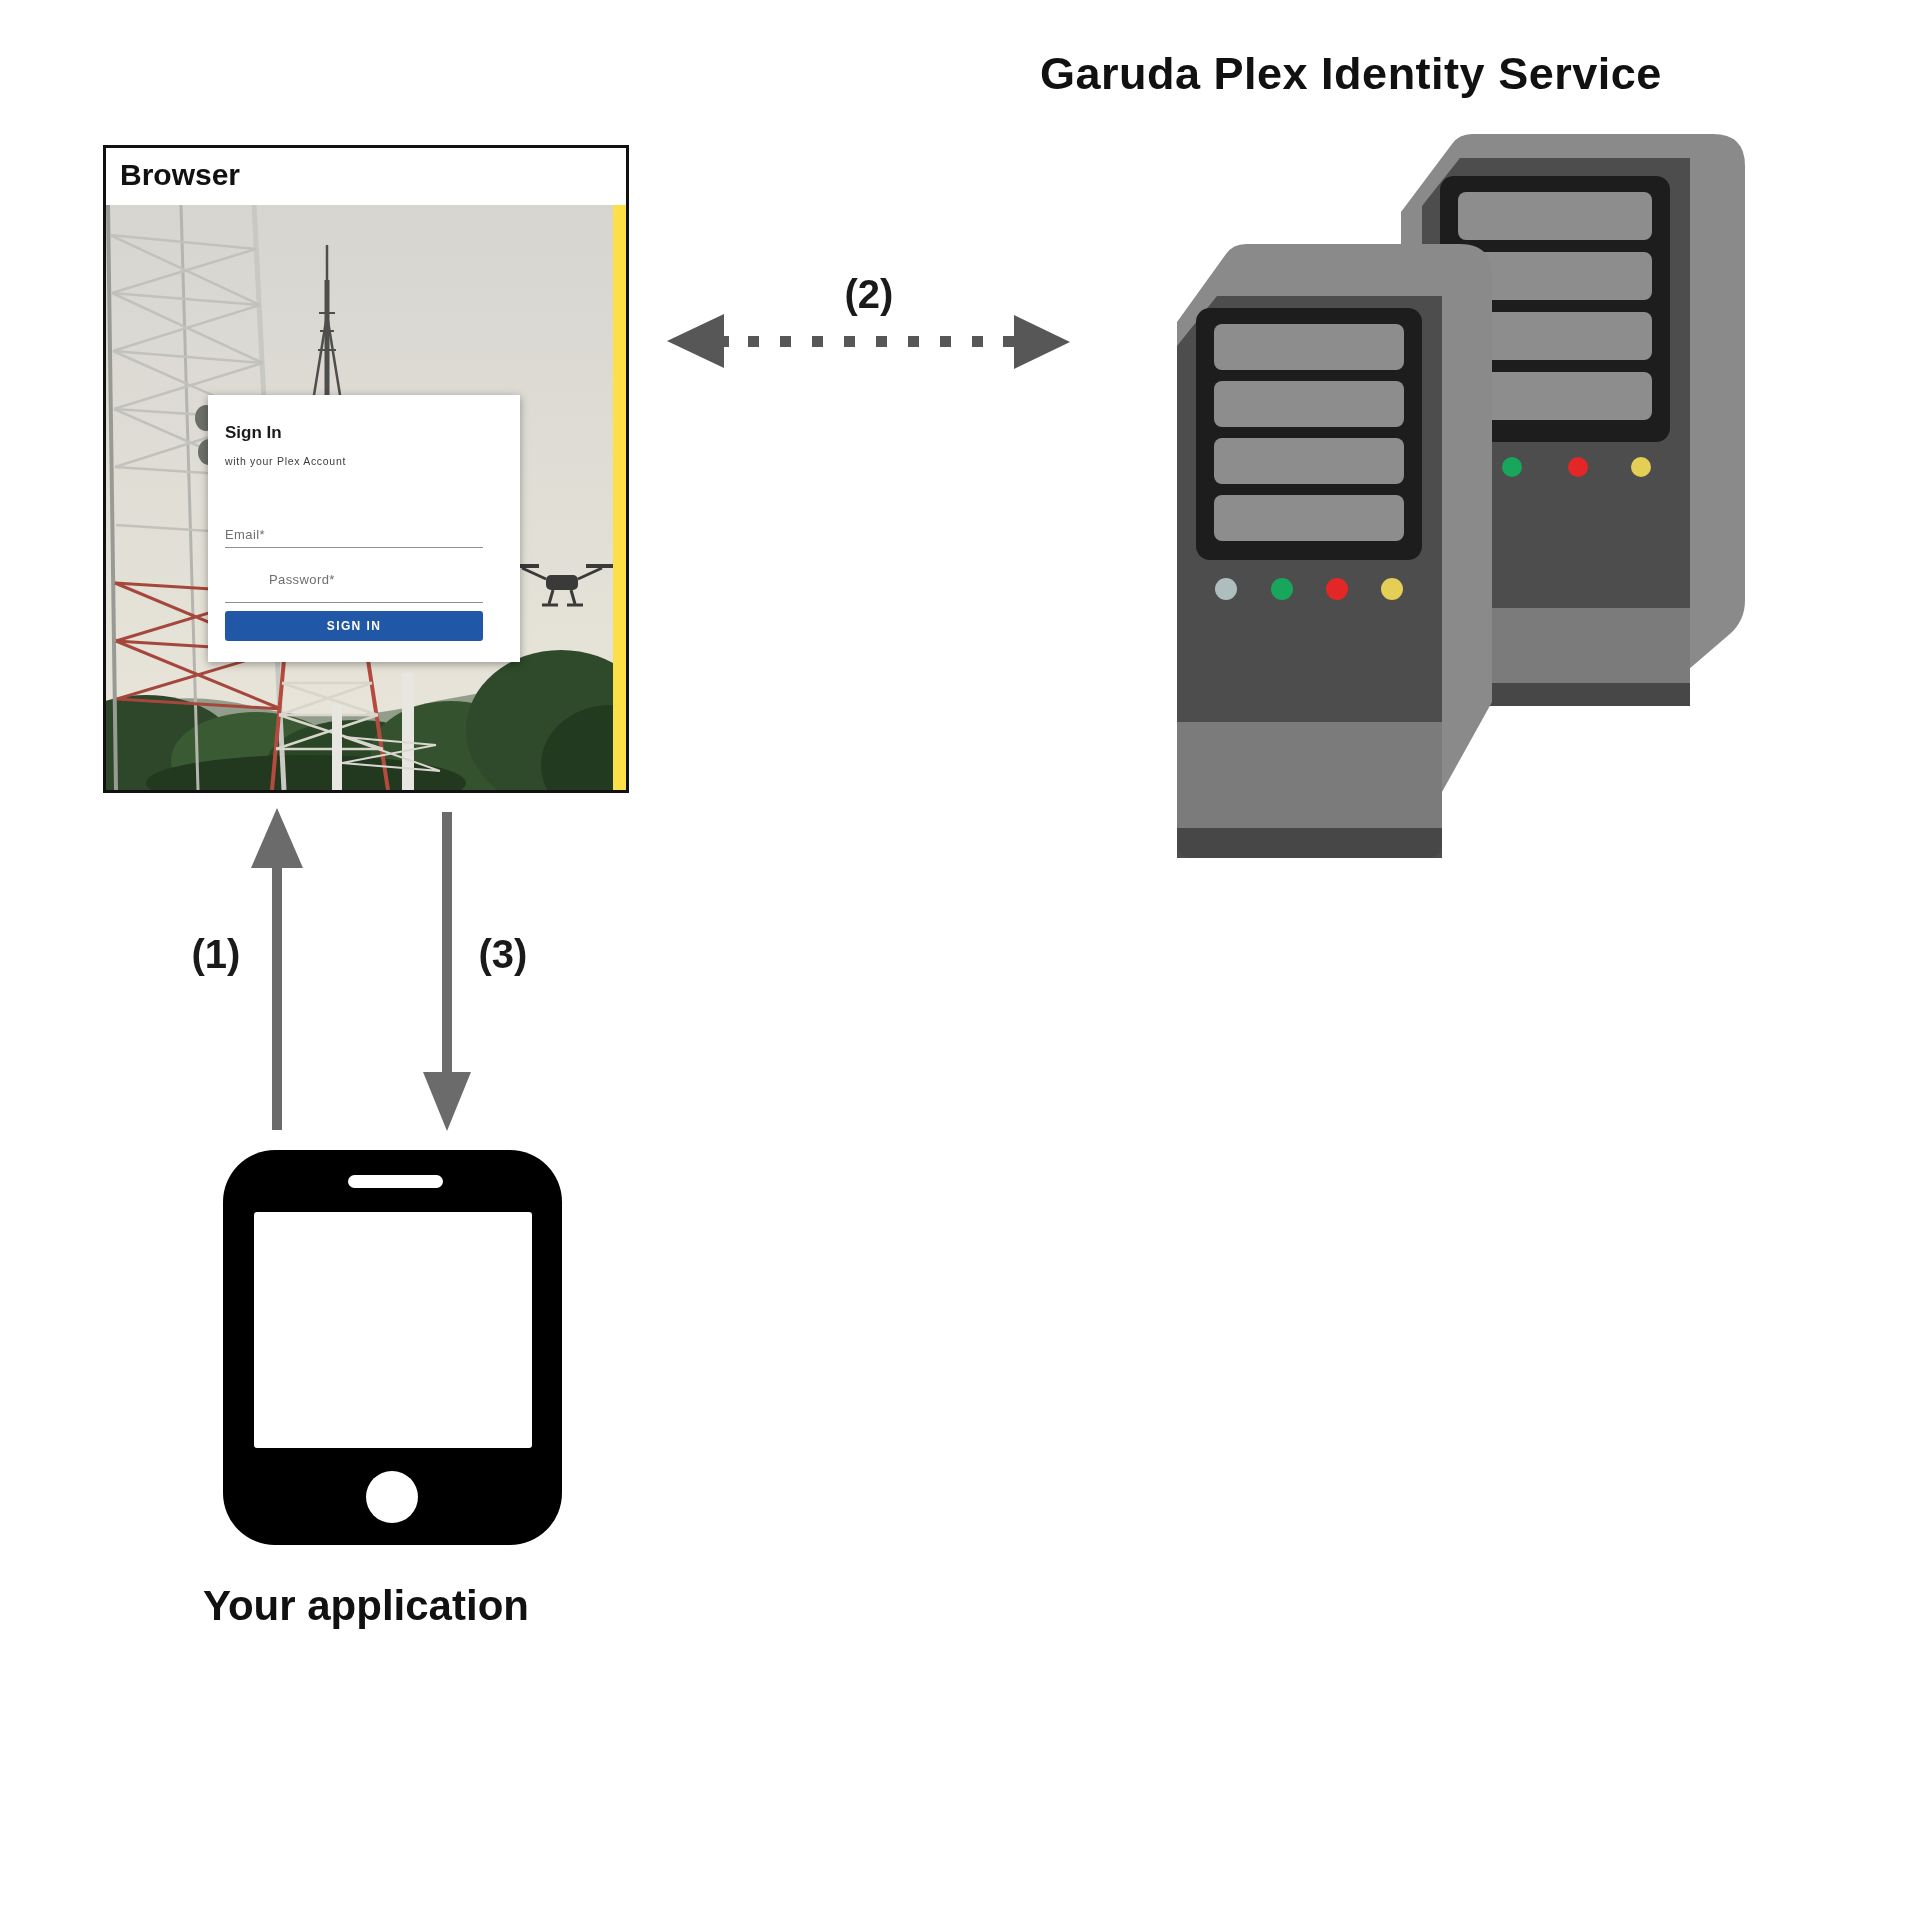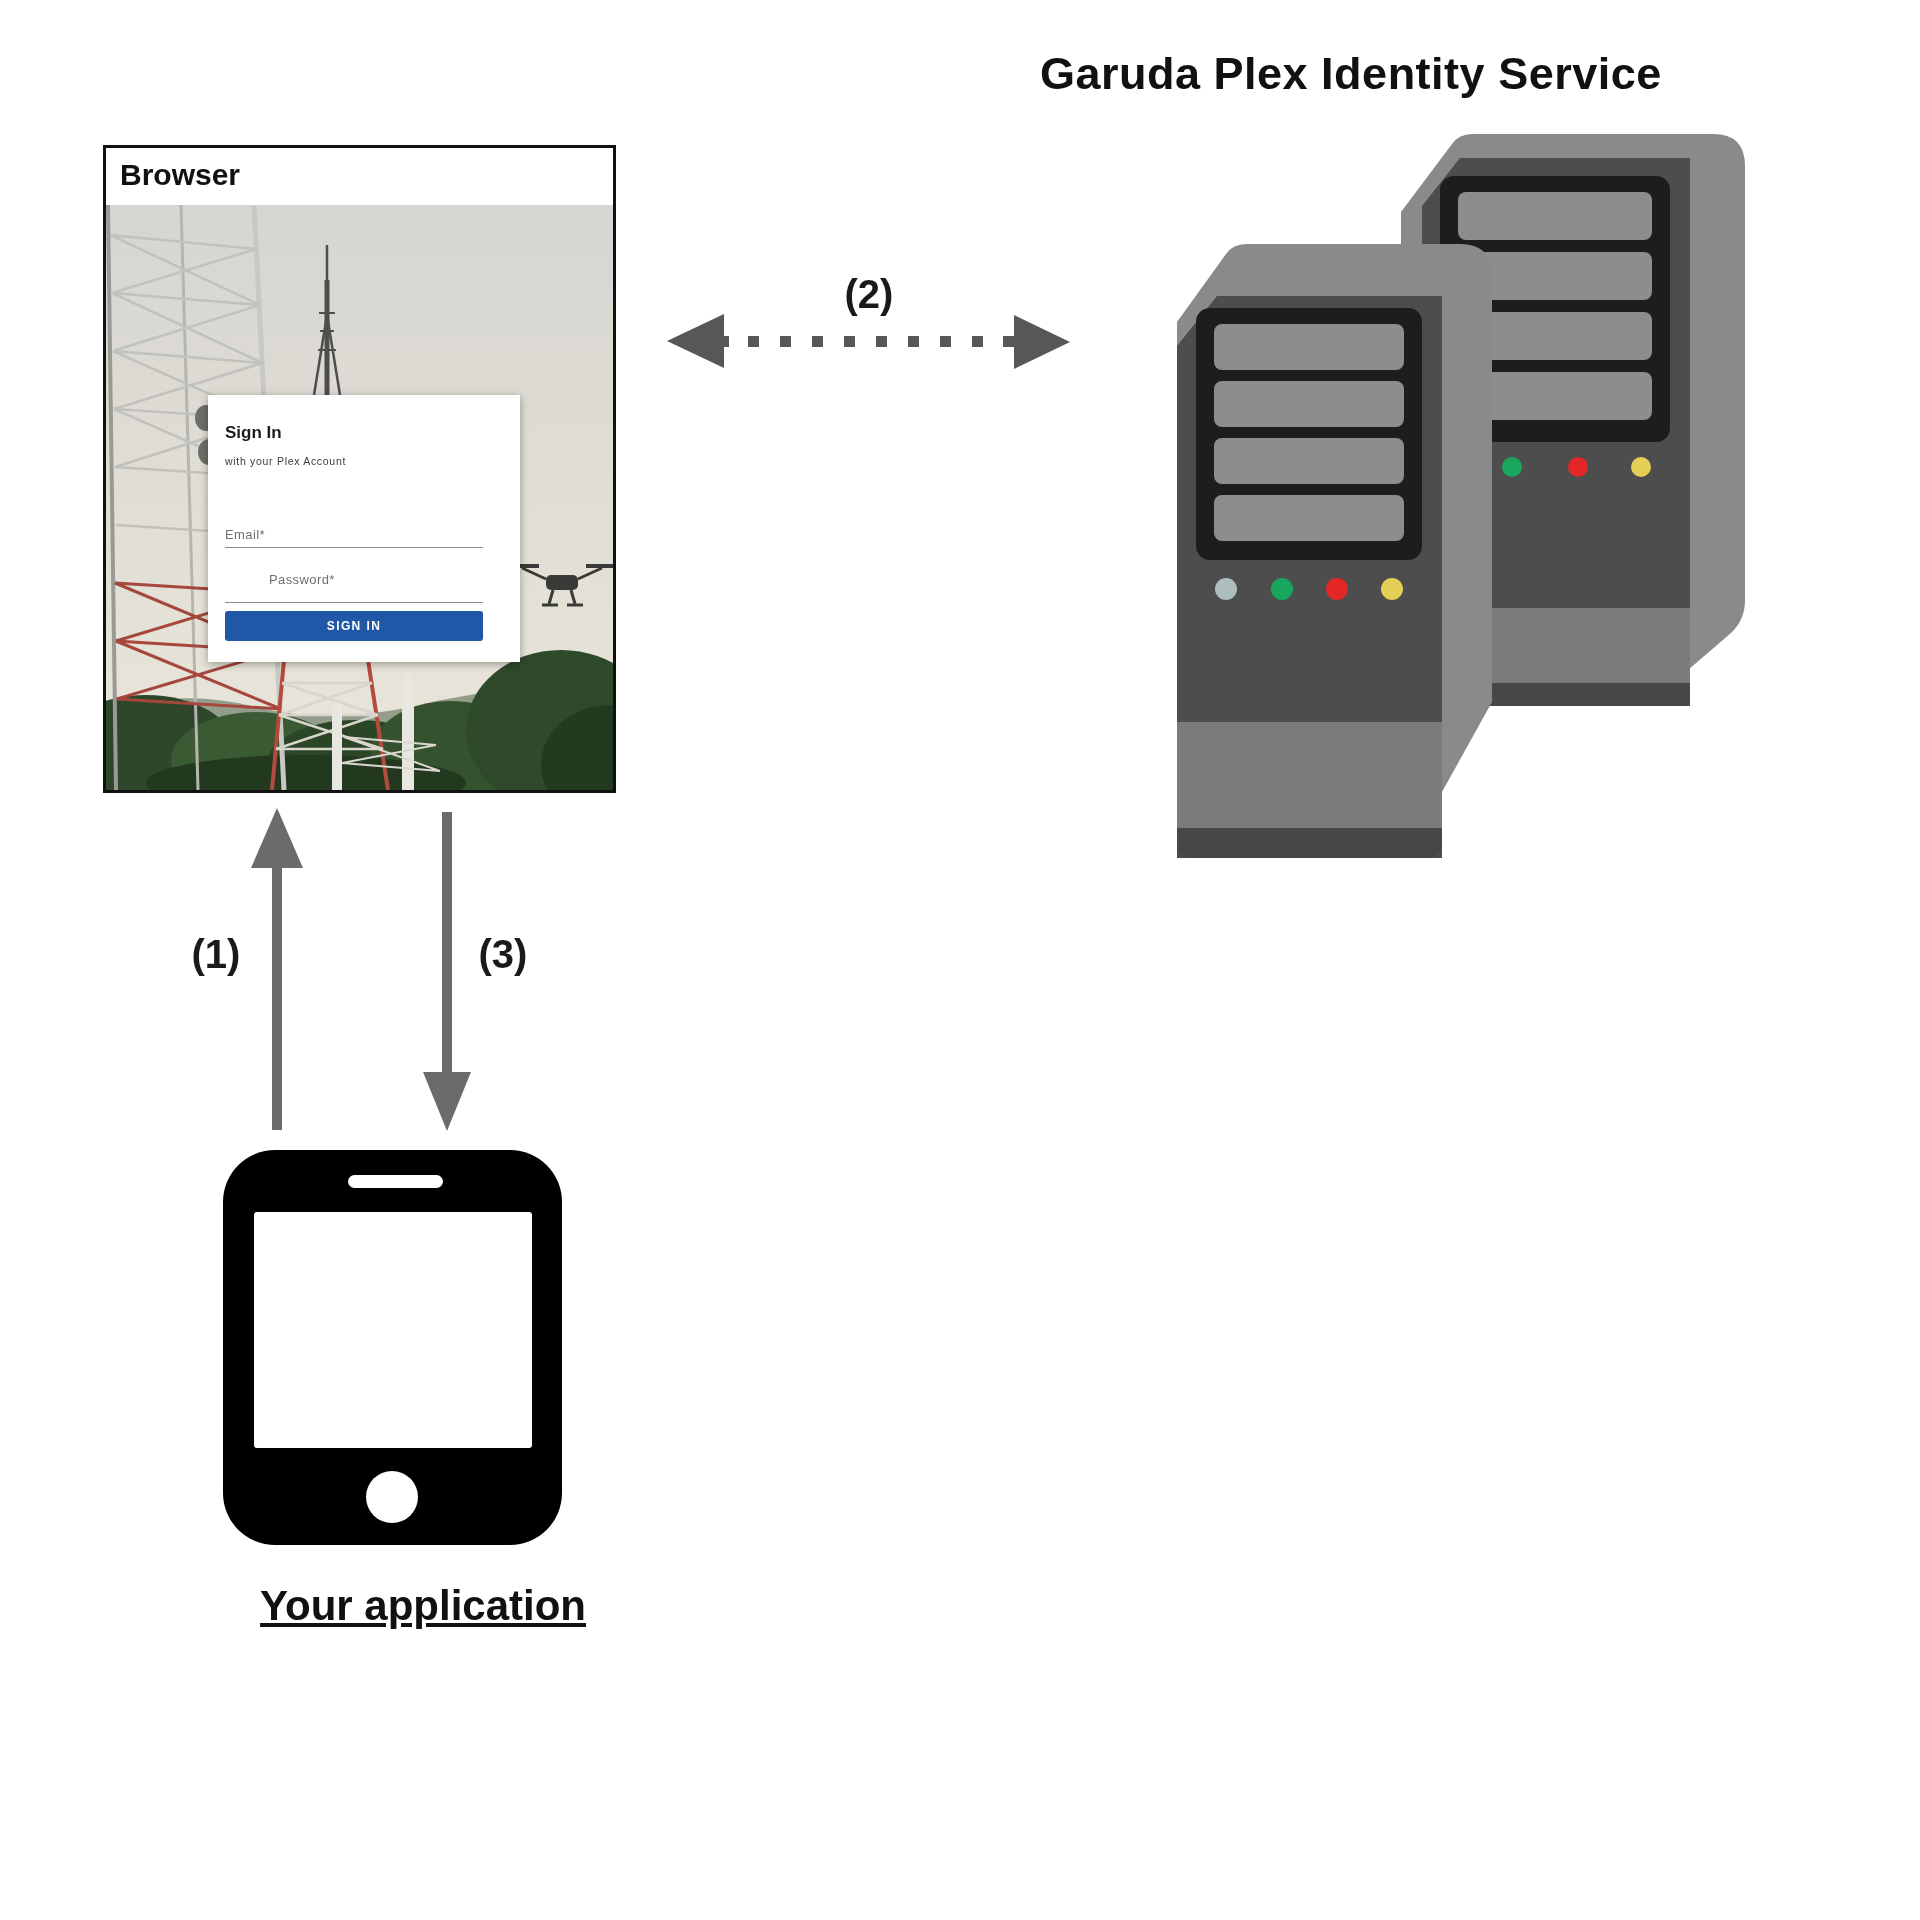--- a/index.html
+++ b/index.html
@@ -5,21 +5,21 @@
   html,body{margin:0;padding:0;background:#ffffff;}
   body{width:1920px;height:1920px;position:relative;overflow:hidden;
        font-family:"Liberation Sans", sans-serif;color:#111;}
 
   
   .svc-title{position:absolute;left:1040px;top:48px;width:810px;text-align:left;
              font-size:45px;font-weight:bold;color:#111;letter-spacing:.5px;}
 
   
   .browser{position:absolute;left:103px;top:145px;width:507px;height:642px;
-           border:3px solid #111;background:#fde047;}
+           border:3px solid #111;background:#fde047;padding-left:13px;}
   .browser-titlebar{position:absolute;left:0;top:0;width:100%;height:57px;background:#fff;}
   .browser-title{position:absolute;left:14px;top:10px;font-size:30px;font-weight:bold;color:#111;}
   .browser-photo{position:absolute;left:0;top:57px;width:507px;height:585px;}
 
   
   .signin-card{position:absolute;left:102px;top:247px;width:312px;height:267px;background:#fff;
                box-shadow:0 2px 8px rgba(0,0,0,.35);}
   .signin-heading{position:absolute;left:17px;top:28px;font-size:17px;font-weight:bold;color:#1b1b1b;}
   .signin-sub{position:absolute;left:17px;top:60px;font-size:10.5px;color:#3c3c3c;letter-spacing:.7px;}
   .field-label{position:absolute;left:17px;font-size:13px;color:#6f6f6f;letter-spacing:.4px;}
@@ -31,22 +31,22 @@
   .signin-btn{position:absolute;left:17px;top:216px;width:258px;height:30px;background:#2157a7;
               border:none;border-radius:3px;color:#fff;font-size:12px;font-weight:bold;
               letter-spacing:1.4px;font-family:"Liberation Sans",sans-serif;cursor:pointer;}
 
   
   .phone{position:absolute;left:223px;top:1150px;width:339px;height:395px;background:#000;
          border-radius:52px;}
   .phone-speaker{position:absolute;left:125px;top:25px;width:95px;height:13px;background:#fff;border-radius:7px;}
   .phone-screen{position:absolute;left:31px;top:62px;width:278px;height:236px;background:#fff;border-radius:3px;}
   .phone-home{position:absolute;left:143px;top:321px;width:52px;height:52px;background:#fff;border-radius:50%;}
-  .app-label{position:absolute;left:146px;top:1582px;width:440px;text-align:right;
-             font-size:42px;font-weight:bold;color:#111;text-decoration:underline;}
+  .app-label{position:absolute;left:146px;top:1582px;width:440px;text-align:center;
+             font-size:42px;font-weight:bold;color:#111;}
 
   
   .diagram-svg{position:absolute;left:0;top:0;width:1920px;height:1920px;}
   .flow-label{font-size:40px;font-weight:bold;fill:#1a1a1a;font-family:"Liberation Sans",sans-serif;}
 </style>
 </head>
 <body>
 
 <div class="svc-title">Garuda Plex Identity Service</div>
 

